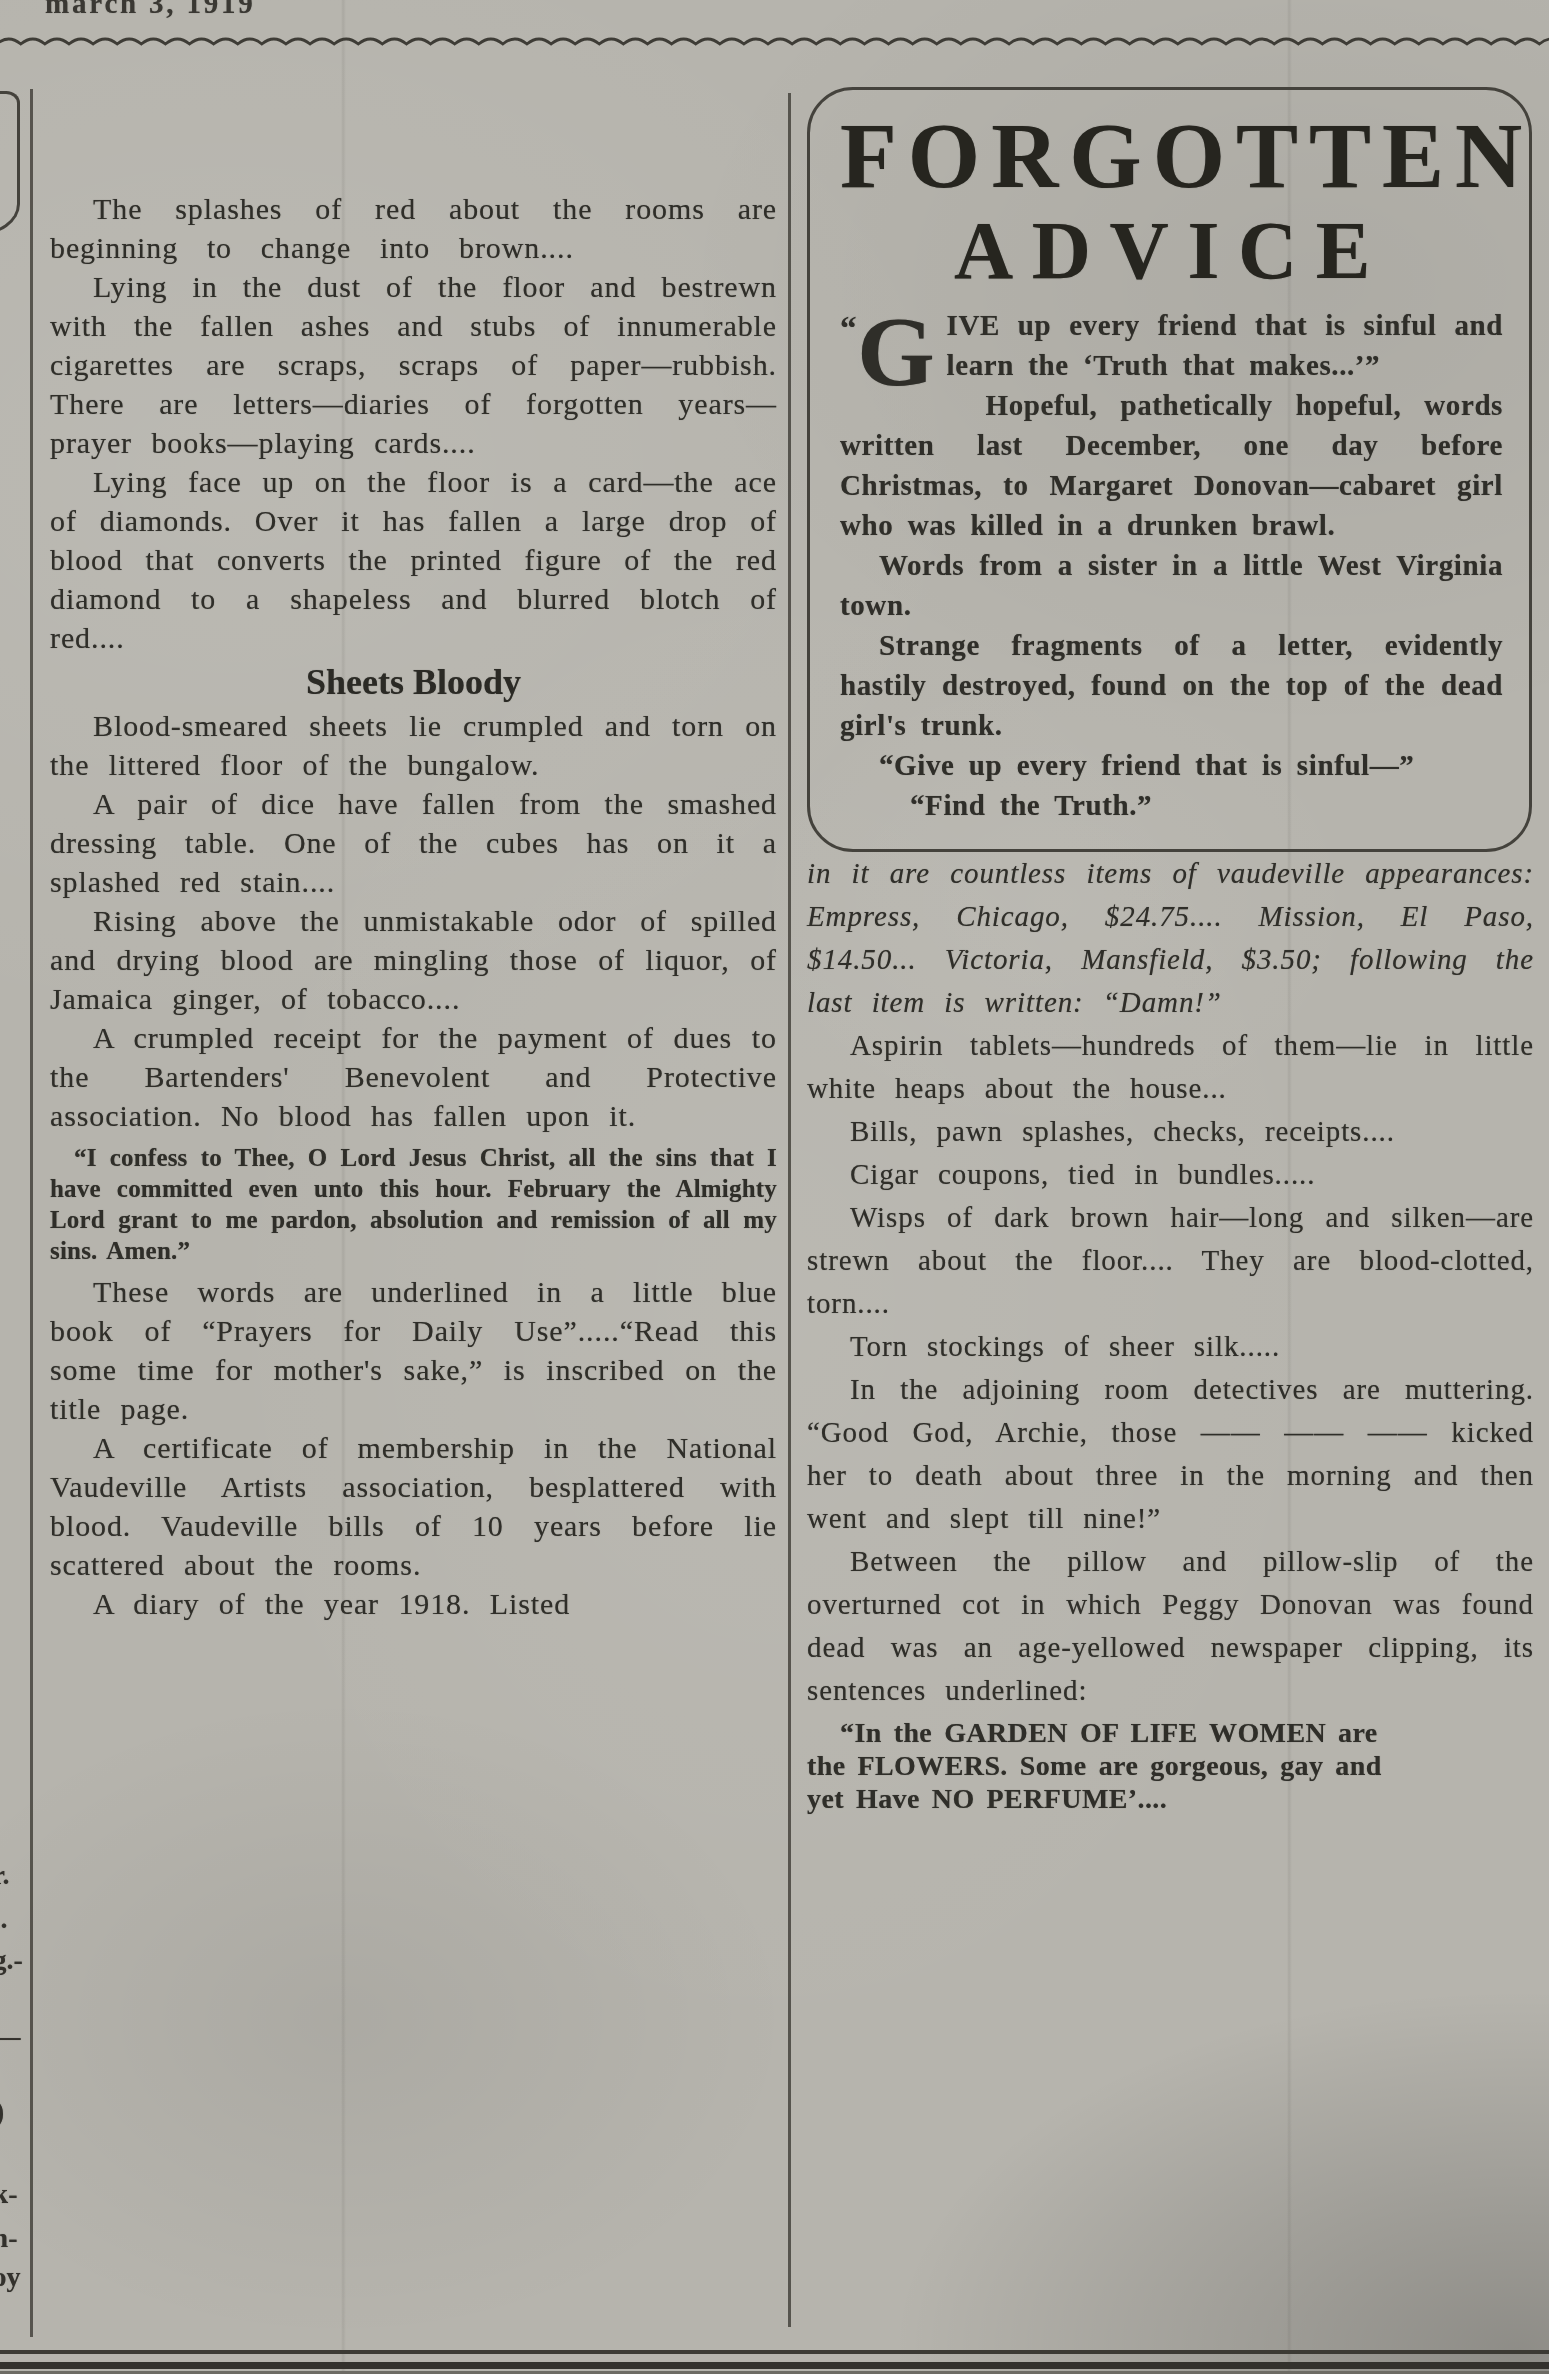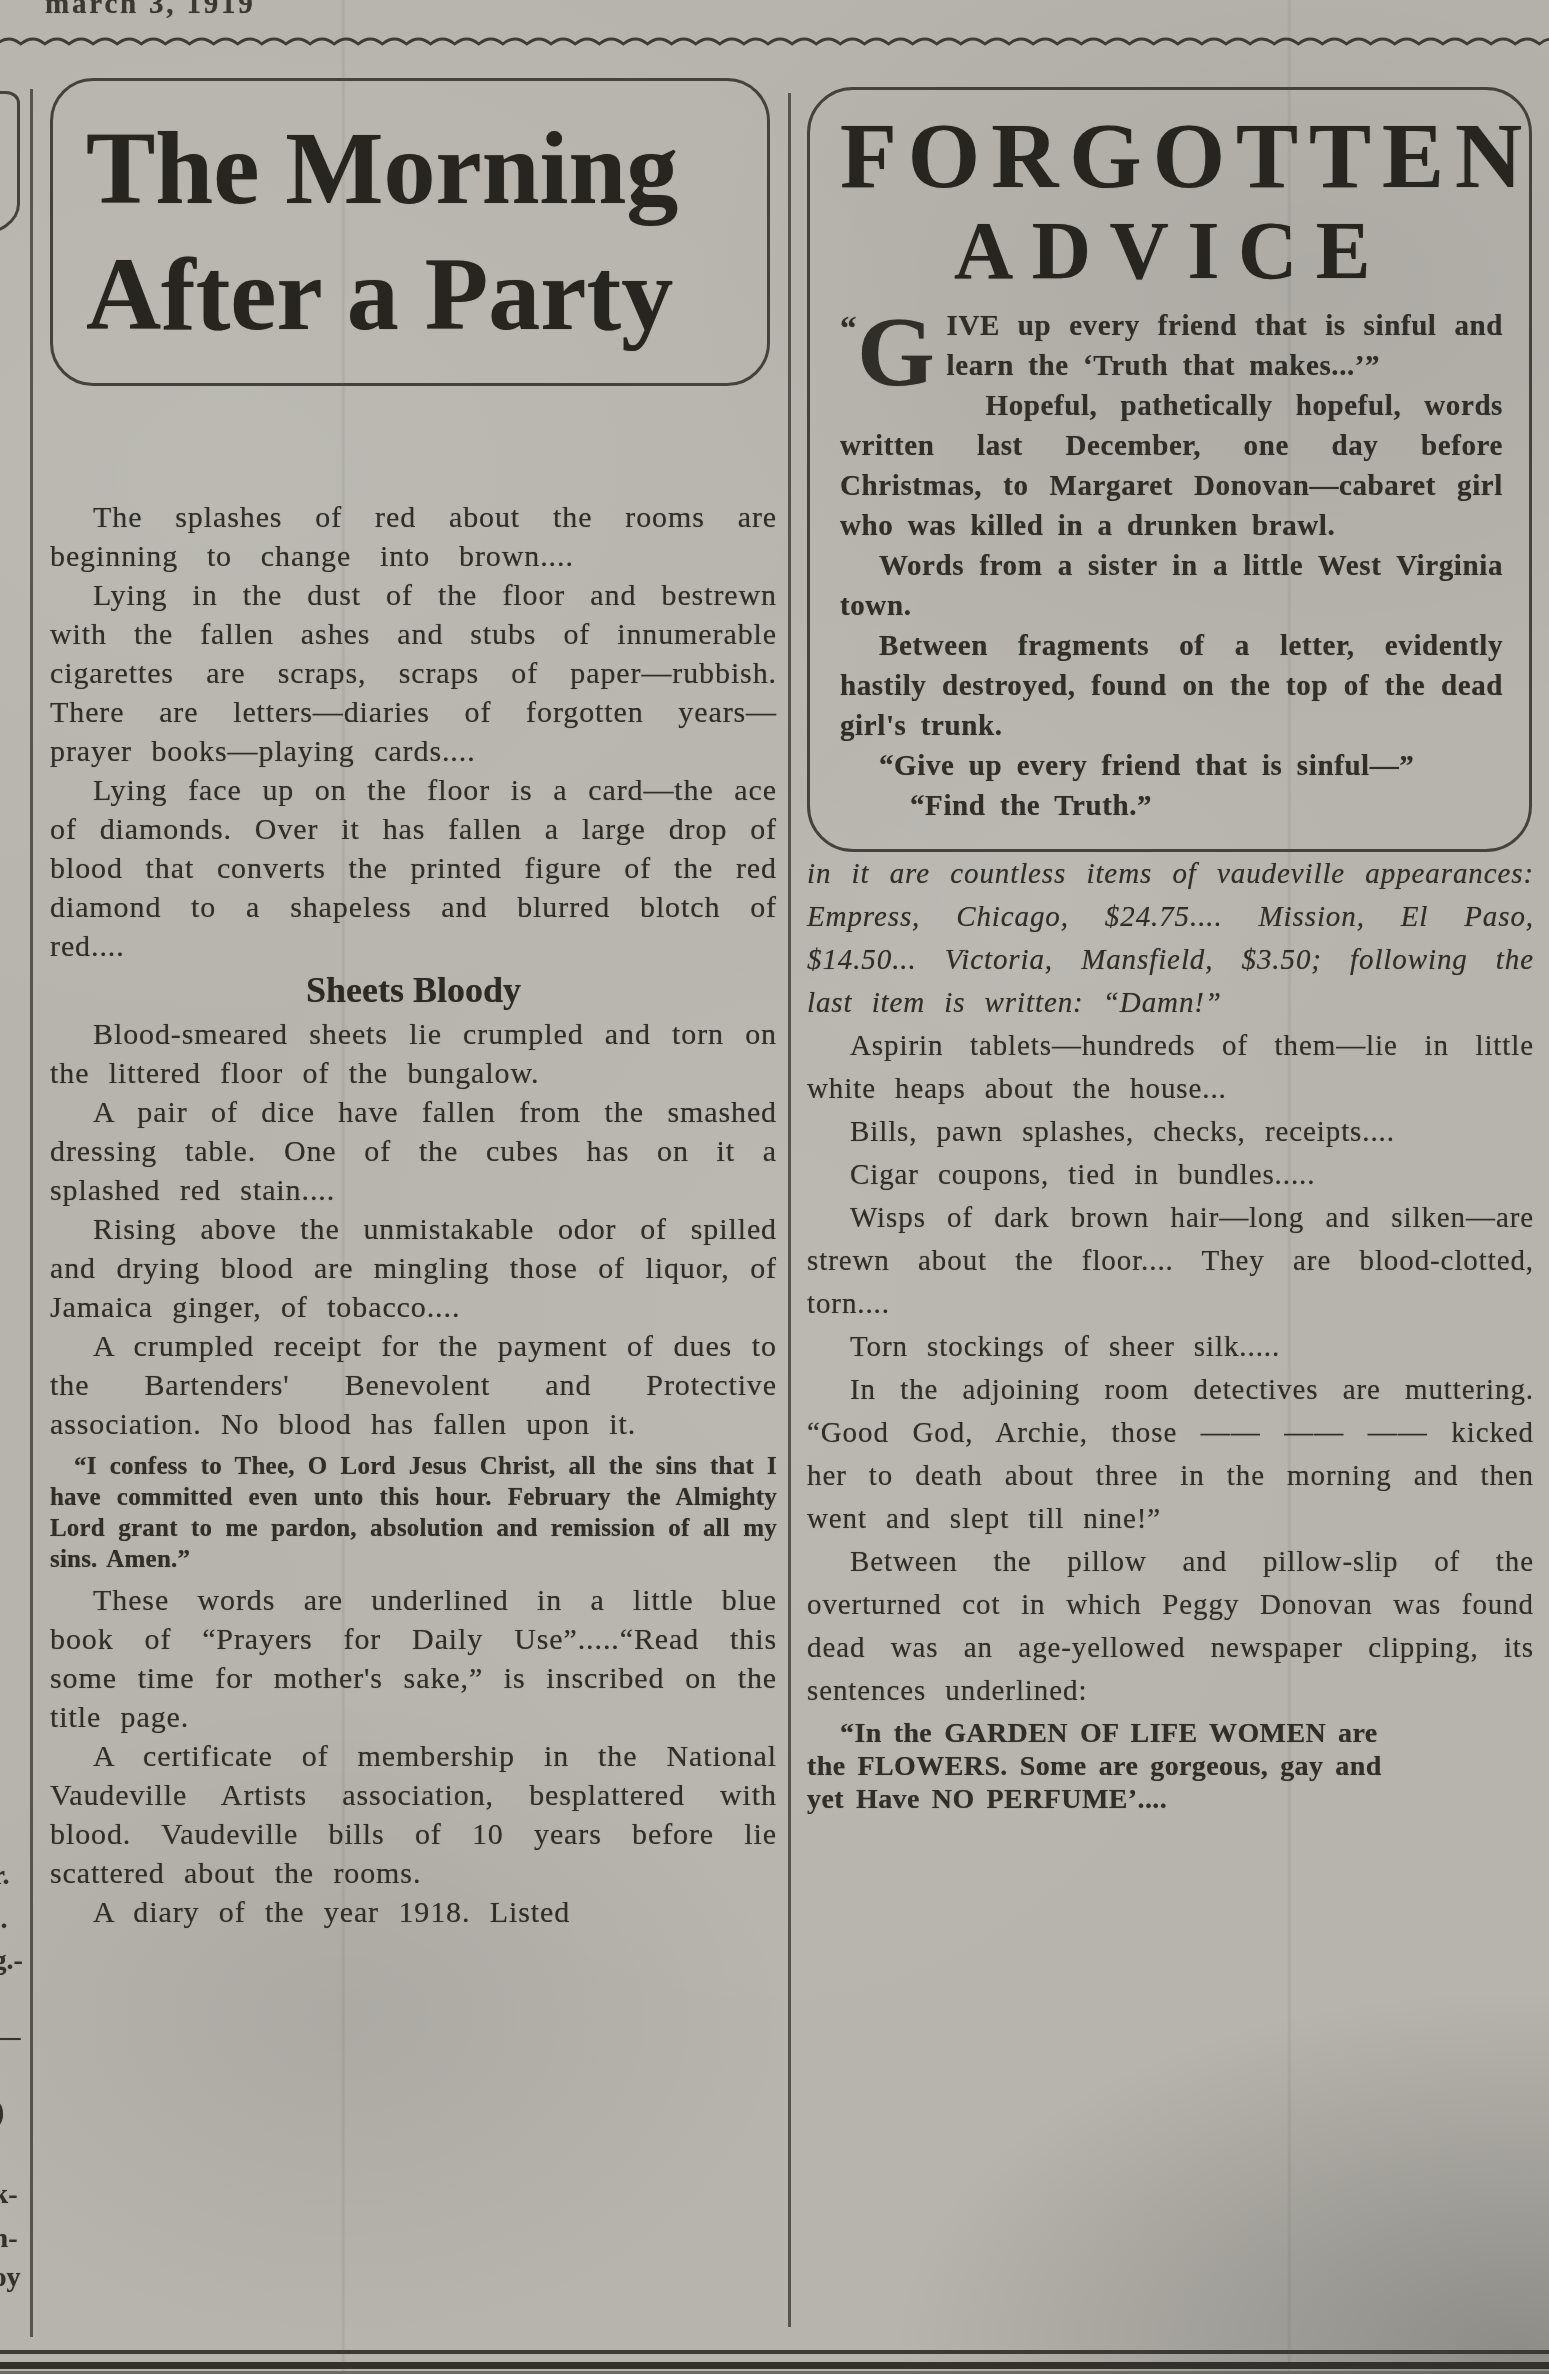--- a/index.html
+++ b/index.html
@@ -88,24 +88,20 @@
   <div class="frag" style="top:1859px">r.</div>
   <div class="frag" style="top:1903px">l.</div>
   <div class="frag" style="top:1944px">g.-</div>
   <div class="frag" style="top:2020px">—</div>
   <div class="frag big" style="top:2067px">5</div>
   <div class="frag" style="top:2178px">k-</div>
   <div class="frag" style="top:2222px">n-</div>
   <div class="frag" style="top:2261px">oy</div>
 
   <section class="col-a">
-    <div class="head-box">
-      <div class="h1">The Morning</div>
-      <div class="h1">After a Party</div>
-    </div>
     <p class="b loose first">The splashes of red about the rooms are beginning to change into brown....</p>
     <p class="b">Lying in the dust of the floor and bestrewn with the fallen ashes and stubs of innumerable cigarettes are scraps, scraps of paper—rubbish.  There are letters—diaries of forgotten years—prayer books—playing cards....</p>
     <p class="b">Lying face up on the floor is a card—the ace of diamonds.  Over it has fallen a large drop of blood that converts the printed figure of the red diamond to a shapeless and blurred blotch of red....</p>
     <h3 class="subhead">Sheets Bloody</h3>
     <p class="b">Blood-smeared sheets lie crumpled and torn on the littered floor of the bungalow.</p>
     <p class="b">A pair of dice have fallen from the smashed dressing table.  One of the cubes has on it a splashed red stain....</p>
     <p class="b">Rising above the unmistakable odor of spilled and drying blood are mingling those of liquor, of Jamaica ginger, of tobacco....</p>
     <p class="b">A crumpled receipt for the payment of dues to the Bartenders' Benevolent and Protective association. No blood has fallen upon it.</p>
     <p class="prayer">“I confess to Thee, O Lord Jesus Christ, all the sins that I have committed even unto this hour.  February the Almighty Lord grant to me pardon, absolution and remission of all my sins. Amen.”</p>
     <p class="b">These words are underlined in a little blue book of “Prayers for Daily Use”.....“Read this some time for mother's sake,” is inscribed on the title page.</p>
@@ -116,21 +112,21 @@
   <section class="col-b">
     <div class="advice-box">
       <div class="ah1">FORGOTTEN</div>
       <div class="ah2">ADVICE</div>
       <p class="lead">
         <span class="dc"><span class="q">“</span><span class="g">G</span></span>
         <span>IVE up every friend that is sinful and learn the ‘Truth that makes...’”</span>
       </p>
       <p class="bx">Hopeful, pathetically hopeful, words written last December, one day before Christmas, to Margaret Donovan—cabaret girl who was killed in a drunken brawl.</p>
       <p class="bx">Words from a sister in a little West Virginia town.</p>
-      <p class="bx">Between fragments of a letter, evidently hastily destroyed, found on the top of the dead girl's trunk.</p>
+      <p class="bx">Strange fragments of a letter, evidently hastily destroyed, found on the top of the dead girl's trunk.</p>
       <p class="bx">“Give up every friend that is sinful—”</p>
       <p class="bx i2">“Find the Truth.”</p>
     </div>
     <p class="c c0">in it are countless items of vaudeville appearances:  Empress, Chicago, $24.75....  Mission, El Paso, $14.50...  Victoria, Mansfield, $3.50; following the last item is written: “Damn!”</p>
     <p class="c">Aspirin tablets—hundreds of them—lie in little white heaps about the house...</p>
     <p class="c">Bills, pawn splashes, checks, receipts....</p>
     <p class="c">Cigar coupons, tied in bundles.....</p>
     <p class="c">Wisps of dark brown hair—long and silken—are strewn about the floor....  They are blood-clotted, torn....</p>
     <p class="c">Torn stockings of sheer silk.....</p>
     <p class="c">In the adjoining room detectives are muttering.  “Good God, Archie, those —— —— —— kicked her to death about three in the morning and then went and slept till nine!”</p>

